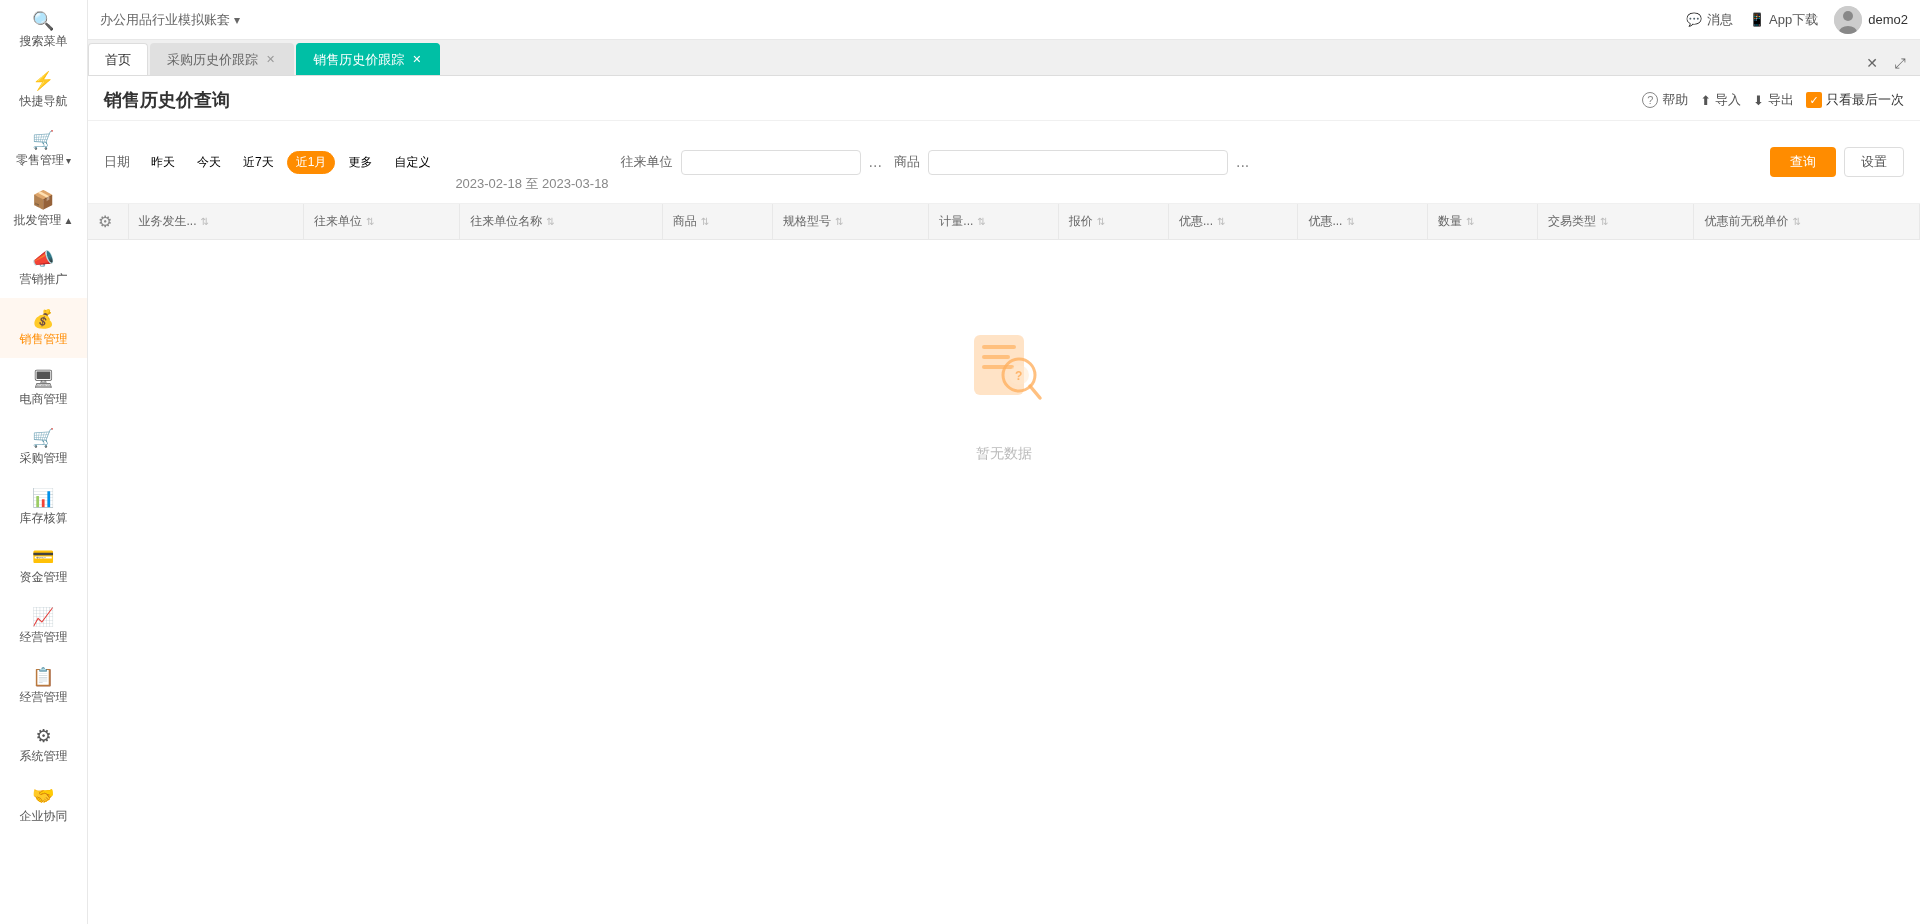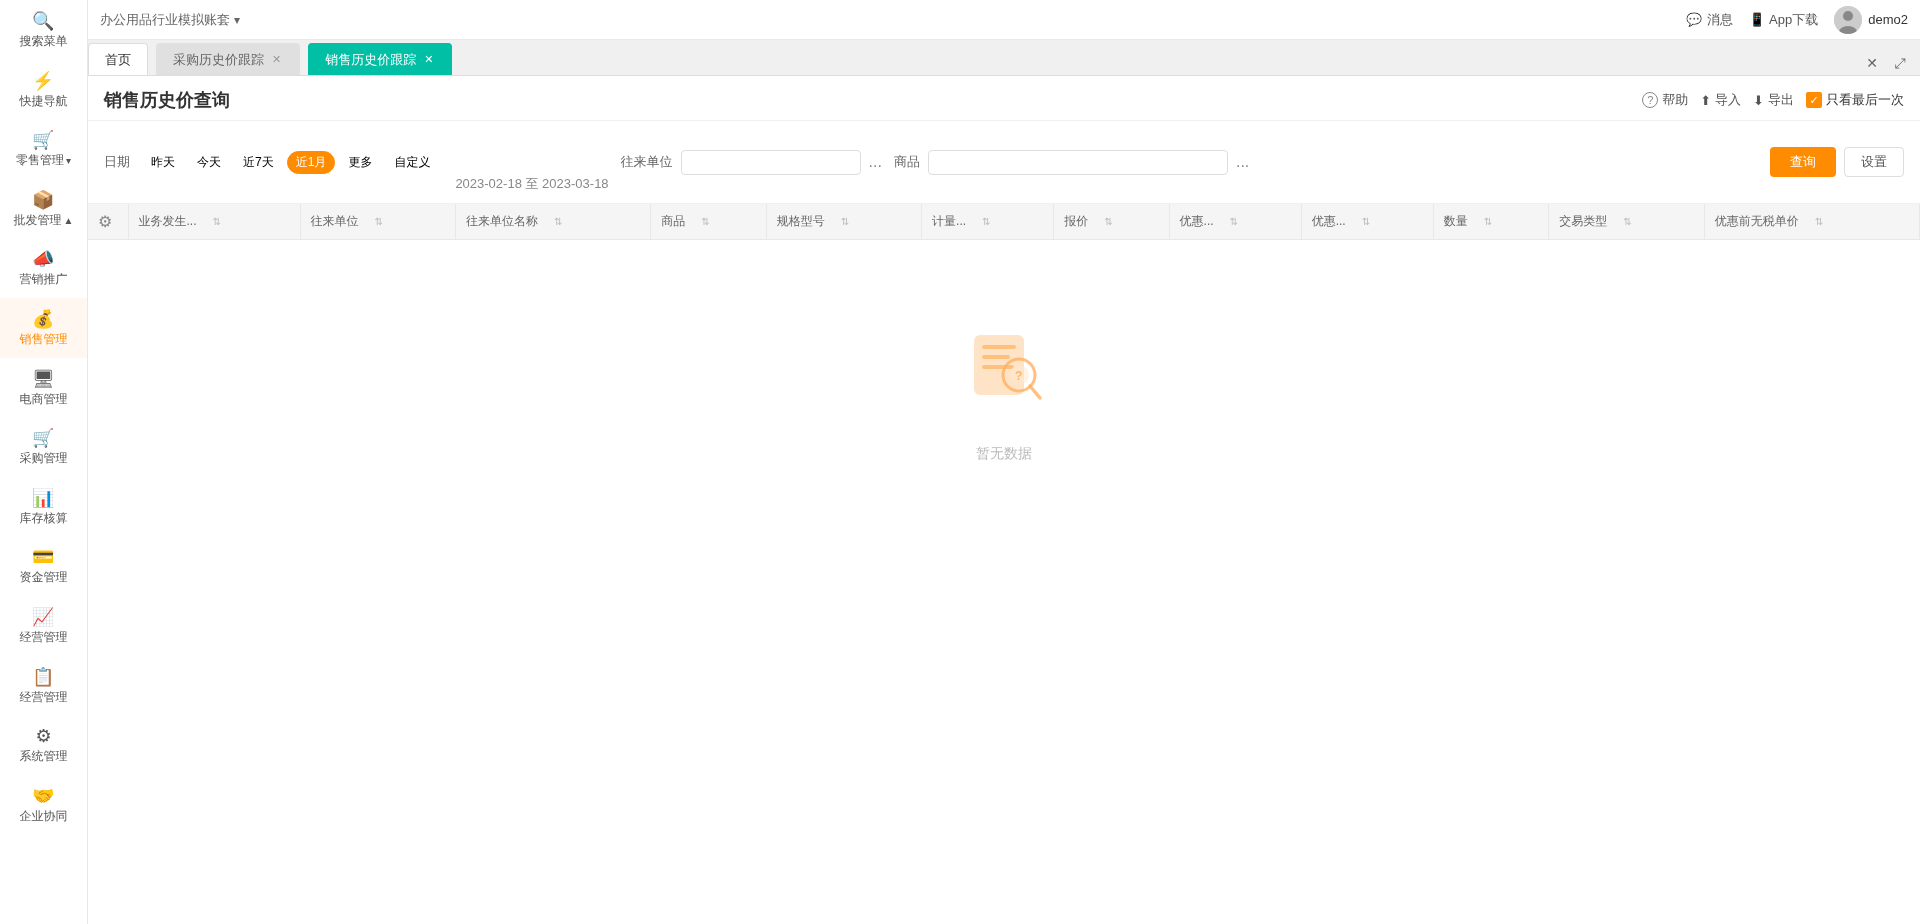--- a/index.html
+++ b/index.html
@@ -26,21 +26,21 @@
     .topbar { height: 40px; background: #fff; border-bottom: 1px solid #e8e8e8; display: flex; align-items: center; padding: 0 12px; gap: 8px; }
     .topbar-breadcrumb { flex: 1; display: flex; align-items: center; gap: 4px; color: #666; font-size: 13px; }
     .topbar-dropdown { color: #666; font-size: 12px; cursor: pointer; }
     .topbar-actions { display: flex; align-items: center; gap: 16px; }
     .topbar-action { display: flex; align-items: center; gap: 4px; color: #555; cursor: pointer; font-size: 13px; }
     .topbar-user { display: flex; align-items: center; gap: 6px; cursor: pointer; }
     .user-avatar { width: 28px; height: 28px; border-radius: 50%; background: #ccc; overflow: hidden; display: flex; align-items: center; justify-content: center; }
 
     
     .tabbar { height: 36px; background: #f0f0f0; display: flex; align-items: flex-end; border-bottom: 1px solid #ddd; }
-    .tab { height: 32px; padding: 0 16px; display: flex; align-items: center; gap: 6px; cursor: pointer; font-size: 13px; border: 1px solid transparent; border-bottom: none; border-radius: 4px 4px 0 0; background: #e0e0e0; color: #666; margin-right: 8px; }
+    .tab { height: 32px; padding: 0 16px; display: flex; align-items: center; gap: 6px; cursor: pointer; font-size: 13px; border: 1px solid transparent; border-bottom: none; border-radius: 4px 4px 0 0; background: #e0e0e0; color: #666; margin-right: 2px; }
     .tab.home { background: #fff; color: #333; border-color: #ddd; }
     .tab.active { background: #fff; color: #333; border-color: #ddd; }
     .tab-close { font-size: 11px; color: #999; cursor: pointer; padding: 2px; border-radius: 2px; }
     .tab-controls { margin-left: auto; display: flex; align-items: center; gap: 4px; padding: 0 8px; }
     .tab-ctrl-btn { width: 24px; height: 24px; display: flex; align-items: center; justify-content: center; cursor: pointer; color: #666; font-size: 14px; border-radius: 3px; }
 
     
     .content { flex: 1; background: #fff; overflow: hidden; display: flex; flex-direction: column; }
 
     
@@ -64,21 +64,21 @@
     .filter-dots { color: #888; font-size: 16px; cursor: pointer; }
     .filter-actions { margin-left: auto; display: flex; gap: 8px; }
     .btn-query { background: #ff8c00; color: #fff; border: none; border-radius: 4px; padding: 6px 20px; font-size: 13px; cursor: pointer; }
     .btn-settings { background: #fff; color: #555; border: 1px solid #ddd; border-radius: 4px; padding: 5px 16px; font-size: 13px; cursor: pointer; }
 
     
     .table-area { flex: 1; overflow: auto; }
     .data-table { width: 100%; border-collapse: collapse; }
     .data-table thead tr { background: #f5f5f5; }
     .data-table th { padding: 8px 10px; font-size: 12px; color: #666; font-weight: normal; border-bottom: 1px solid #e8e8e8; border-right: 1px solid #e8e8e8; text-align: left; white-space: nowrap; cursor: pointer; }
-    .data-table th .th-inner { display: flex; align-items: center; gap: 16px; }
+    .data-table th .th-inner { display: flex; align-items: center; gap: 4px; }
     .sort-icon { font-size: 10px; color: #bbb; }
     .settings-col { width: 40px; text-align: center; }
     .settings-btn { cursor: pointer; font-size: 16px; color: #888; }
 
     
     .empty-state { flex: 1; display: flex; flex-direction: column; align-items: center; justify-content: center; padding: 80px 0; }
     .empty-icon { font-size: 80px; color: #ffd0a0; margin-bottom: 16px; }
     .empty-text { font-size: 14px; color: #bbb; }
 
     .teal-tab { background: #00bfa5 !important; color: #fff !important; border-color: #00bfa5 !important; }

